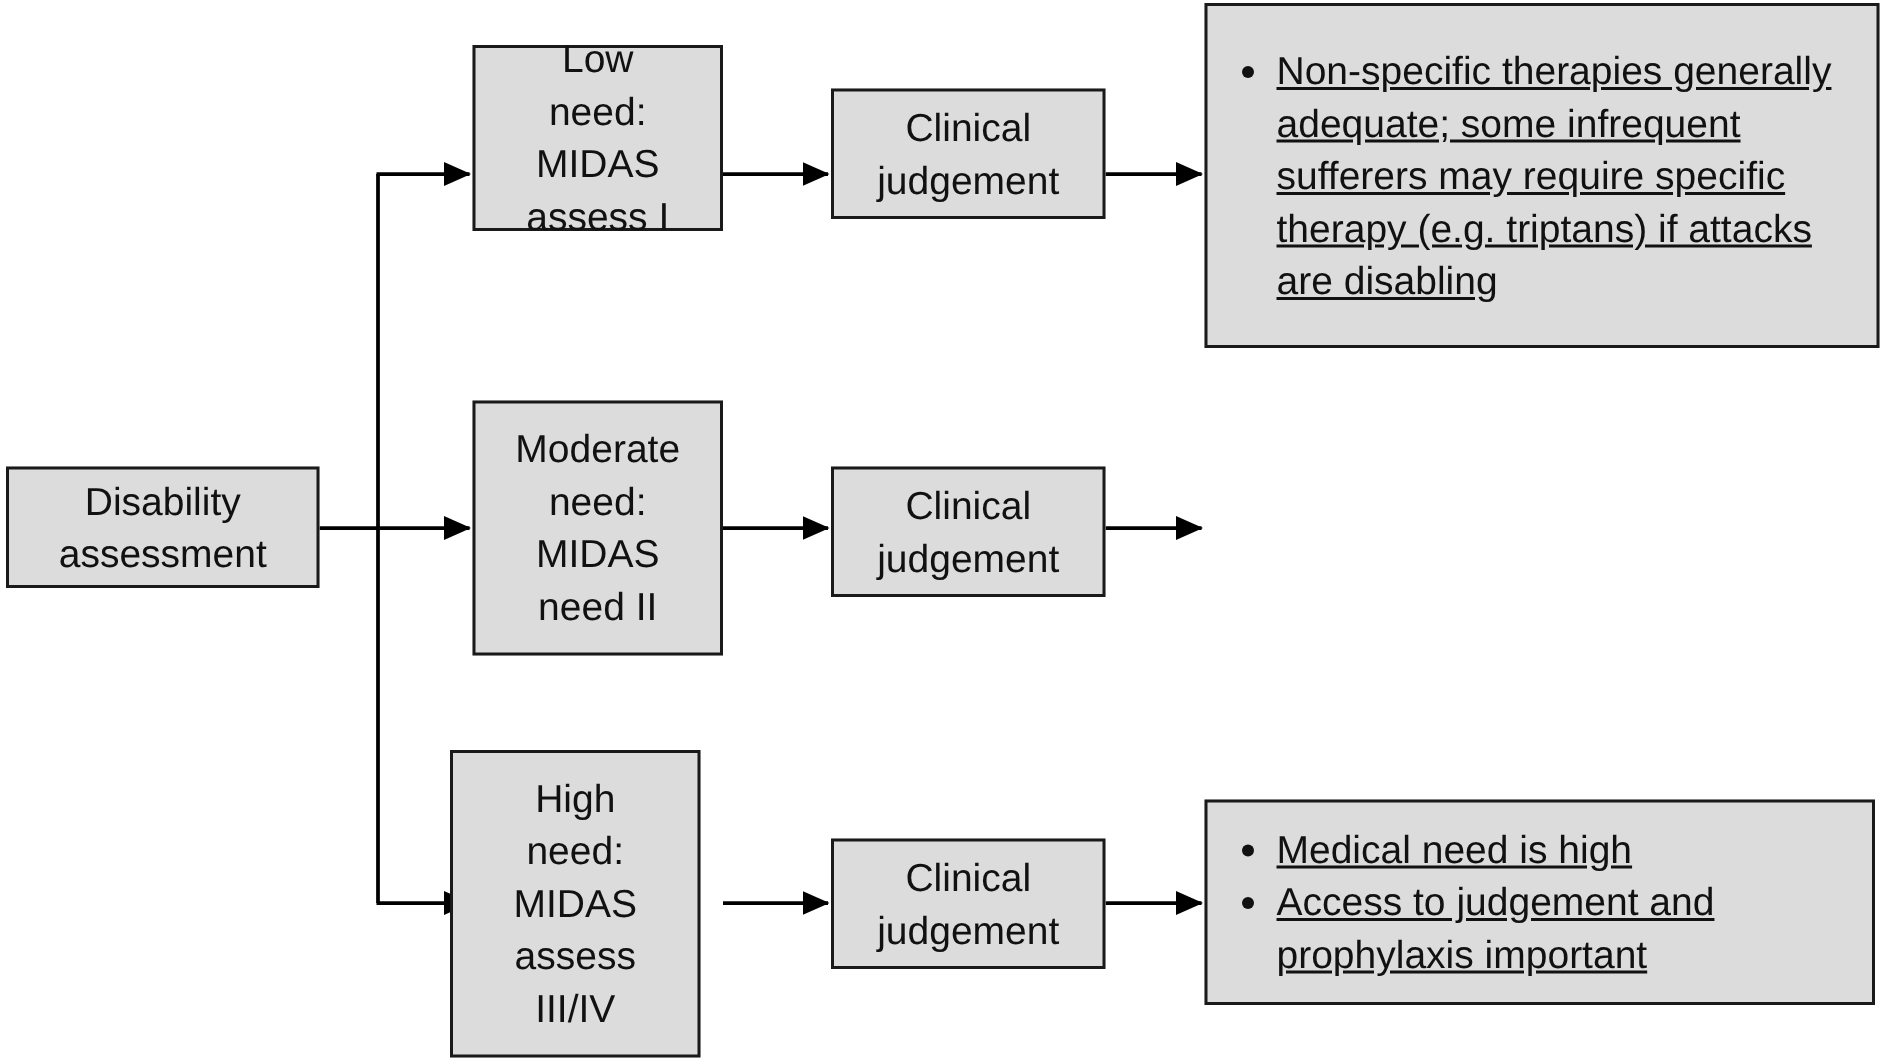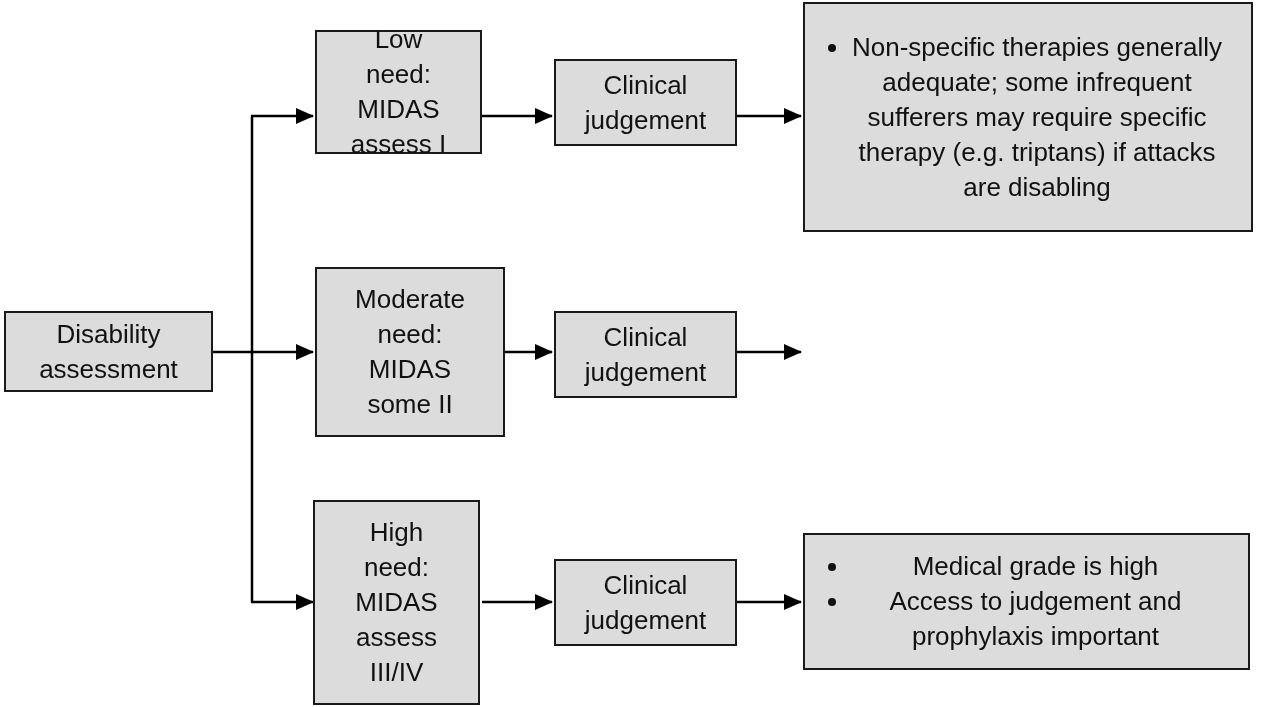--- a/index.html
+++ b/index.html
@@ -31,42 +31,43 @@
     flex-direction: column;
     align-items: center;
     justify-content: center;
     text-align: center;
     font-size: 26px;
     line-height: 35px;
     z-index: 1;
   }
   #disability-box { left: 4px;   top: 311px; width: 209px; height: 81px;  padding: 0 6px; align-items: center; }
   #need-box-1     { left: 315px; top: 30px;  width: 167px; height: 124px; }
-  #need-box-2     { left: 315px; top: 267px; width: 190px; height: 170px; }
-  #need-box-3     { left: 313px; top: 500px; width: 167px; height: 205px; }
+  #need-box-2     { left: 315px; top: 267px; width: 167px; height: 170px; }
+  #need-box-3     { left: 300px; top: 500px; width: 167px; height: 205px; }
   #clinical-box-1 { left: 554px; top: 59px;  width: 183px; height: 87px;  padding: 0 8px; }
   #clinical-box-2 { left: 554px; top: 311px; width: 183px; height: 87px;  padding: 0 8px; }
   #clinical-box-3 { left: 554px; top: 559px; width: 183px; height: 87px;  padding: 0 8px; }
   #outcome-box-1  { left: 803px; top: 2px;   width: 450px; height: 230px; }
   #outcome-box-2  { left: 803px; top: 273px; width: 459px; height: 164px; }
   #outcome-box-3  { left: 803px; top: 533px; width: 447px; height: 137px; }
   .need .para + .para { margin-top: 0; }
   .outcome {
     align-items: stretch;
     justify-content: center;
     text-align: left;
   }
   .outcome ul {
     margin: 0;
     padding-left: 46px;
     padding-right: 28px;
     list-style: disc outside;
   }
   .outcome li {
-    text-align: center;
+    text-align: left;
+    text-decoration: underline;
   }
 </style>
 </head>
 <body>
 
 <div id="canvas">
 
   <svg id="connectors" width="1265" height="707" viewBox="0 0 1265 707">
     <defs>
       <marker id="arrow" markerUnits="userSpaceOnUse" markerWidth="20" markerHeight="18" refX="17" refY="8" orient="auto">
@@ -113,21 +114,21 @@
     </ul>
   </div>
 
   <div class="box need" id="need-box-2">
     <div class="para">
       <div>Moderate</div>
       <div>need:</div>
     </div>
     <div class="para">
       <div>MIDAS</div>
-      <div>some II</div>
+      <div>need II</div>
     </div>
   </div>
   <div class="box" id="clinical-box-2">
     <div>Clinical judgement</div>
   </div>
 
   <div class="box need" id="need-box-3">
     <div class="para">
       <div>High</div>
       <div>need:</div>
@@ -136,18 +137,18 @@
       <div>MIDAS</div>
       <div>assess</div>
       <div>III/IV</div>
     </div>
   </div>
   <div class="box" id="clinical-box-3">
     <div>Clinical judgement</div>
   </div>
   <div class="box outcome" id="outcome-box-3">
     <ul>
-      <li>Medical grade is high</li>
+      <li>Medical need is high</li>
       <li>Access to judgement and prophylaxis important</li>
     </ul>
   </div>
 
 </div>
 
 </body></html>

